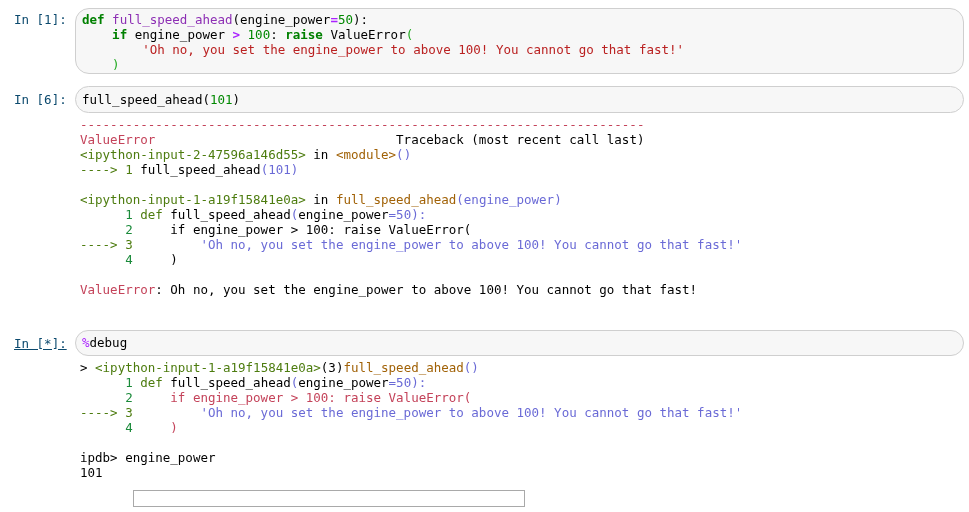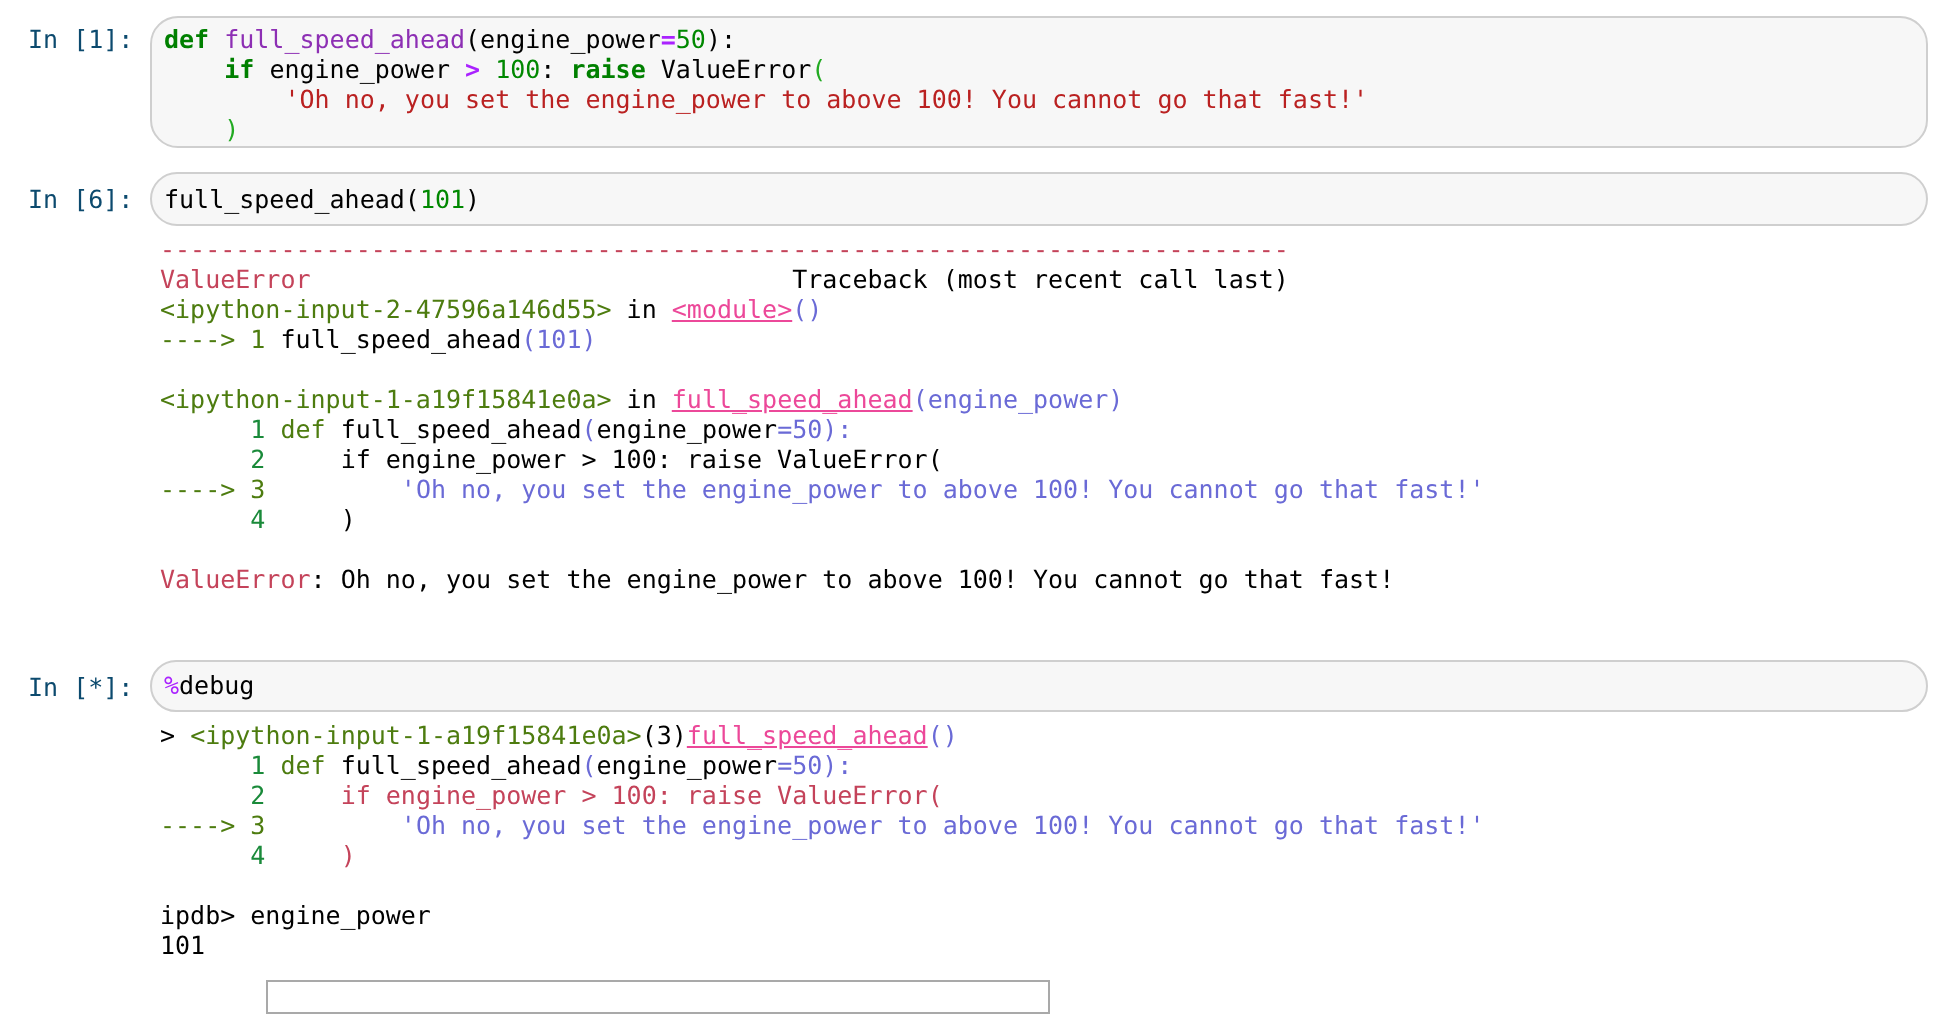--- a/index.html
+++ b/index.html
@@ -14,21 +14,21 @@
   .line { height: 15px; }
   .kw { color: #008000; font-weight: bold; }
   .fn-def { color: #8d2fb4; }
   .num { color: #008800; }
   .op { color: #aa22ff; font-weight: bold; }
   .str { color: #ba2121; }
   .paren-g { color: #22aa22; }
   .magic { color: #aa22ff; }
   .tb-red { color: #c4435a; }
   .tb-green { color: #4d7c0f; }
-  .tb-cyan { color: #ec4899; text-decoration: underline; }
+  .tb-cyan { color: #a16207; }
   .tb-blue { color: #6a6ad6; }
   .tb-lnum { color: #1a8a3a; }
   .ipdb-input { position: absolute; left: 133px; top: 490px; width: 392px; height: 17px;
                 border: 1px solid #a9a9a9; box-sizing: border-box; background: #fff; }
 </style>
 </head>
 <body>
 
 <div class="cell" style="top:0;">
   <div class="prompt" style="top:12px;">In [1]:</div>
@@ -39,20 +39,20 @@
 
 <div class="cell" style="top:0;">
   <div class="prompt" style="top:92px;">In [6]:</div>
   <div class="input-box" style="top:86px; height:27px;">
     <div class="code" style="top:5px;"><div class="line"><span>full_speed_ahead(</span><span class="num">101</span><span>)</span></div></div>
   </div>
   <div class="output" style="top:117px;"><div class="line"><span class="tb-red">---------------------------------------------------------------------------</span></div><div class="line"><span class="tb-red">ValueError</span><span>                                Traceback (most recent call last)</span></div><div class="line"><span class="tb-green">&lt;ipython-input-2-47596a146d55&gt;</span><span> in </span><span class="tb-cyan">&lt;module&gt;</span><span class="tb-blue">()</span></div><div class="line"><span class="tb-green">----&gt; 1</span><span> full_speed_ahead</span><span class="tb-blue">(101)</span></div><div class="line"><span></span></div><div class="line"><span class="tb-green">&lt;ipython-input-1-a19f15841e0a&gt;</span><span> in </span><span class="tb-cyan">full_speed_ahead</span><span class="tb-blue">(engine_power)</span></div><div class="line"><span class="tb-lnum">      1</span><span class="tb-green"> def</span><span> full_speed_ahead</span><span class="tb-blue">(</span><span>engine_power</span><span class="tb-blue">=50):</span></div><div class="line"><span class="tb-lnum">      2</span><span>     if engine_power &gt; 100: raise ValueError(</span></div><div class="line"><span class="tb-green">----&gt; 3</span><span class="tb-blue">         'Oh no, you set the engine_power to above 100! You cannot go that fast!'</span></div><div class="line"><span class="tb-lnum">      4</span><span>     )</span></div><div class="line"><span></span></div><div class="line"><span class="tb-red">ValueError</span><span>: Oh no, you set the engine_power to above 100! You cannot go that fast!</span></div></div>
 </div>
 
 <div class="cell" style="top:0;">
-  <div class="prompt" style="top:336px;">In [*]:</div>
+  <div class="prompt" style="top:336px;text-decoration:underline;">In [*]:</div>
   <div class="input-box" style="top:330px; height:26px;">
     <div class="code" style="top:4px;text-align:right;"><div class="line"><span class="magic">%</span><span>debug</span></div></div>
   </div>
   <div class="output" style="top:360px;"><div class="line"><span>&gt; </span><span class="tb-green">&lt;ipython-input-1-a19f15841e0a&gt;</span><span>(3)</span><span class="tb-cyan">full_speed_ahead</span><span class="tb-blue">()</span></div><div class="line"><span class="tb-lnum">      1</span><span class="tb-green"> def</span><span> full_speed_ahead</span><span class="tb-blue">(</span><span>engine_power</span><span class="tb-blue">=50):</span></div><div class="line"><span class="tb-lnum">      2</span><span class="tb-red">     if engine_power &gt; 100: raise ValueError(</span></div><div class="line"><span class="tb-green">----&gt; 3</span><span class="tb-blue">         'Oh no, you set the engine_power to above 100! You cannot go that fast!'</span></div><div class="line"><span class="tb-lnum">      4</span><span class="tb-red">     )</span></div><div class="line"><span></span></div><div class="line"><span>ipdb&gt; engine_power</span></div><div class="line"><span>101</span></div></div>
   <div class="output" style="top:515px;">ipdb&gt;</div>
   <input class="ipdb-input" type="text" value="" style="">
 </div>
 
 </body></html>

